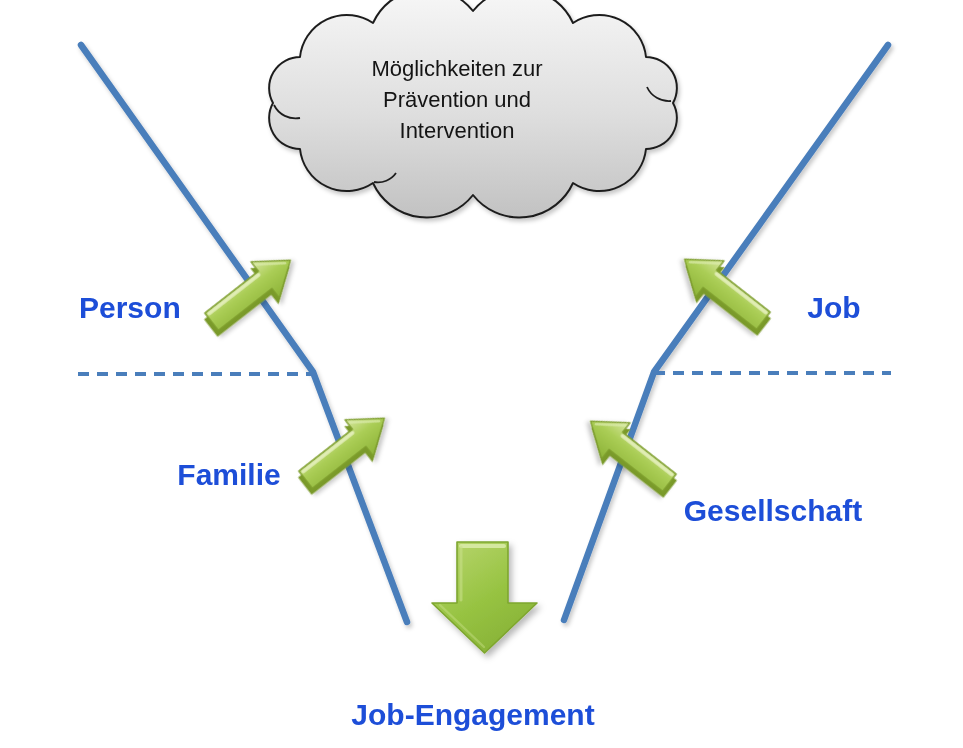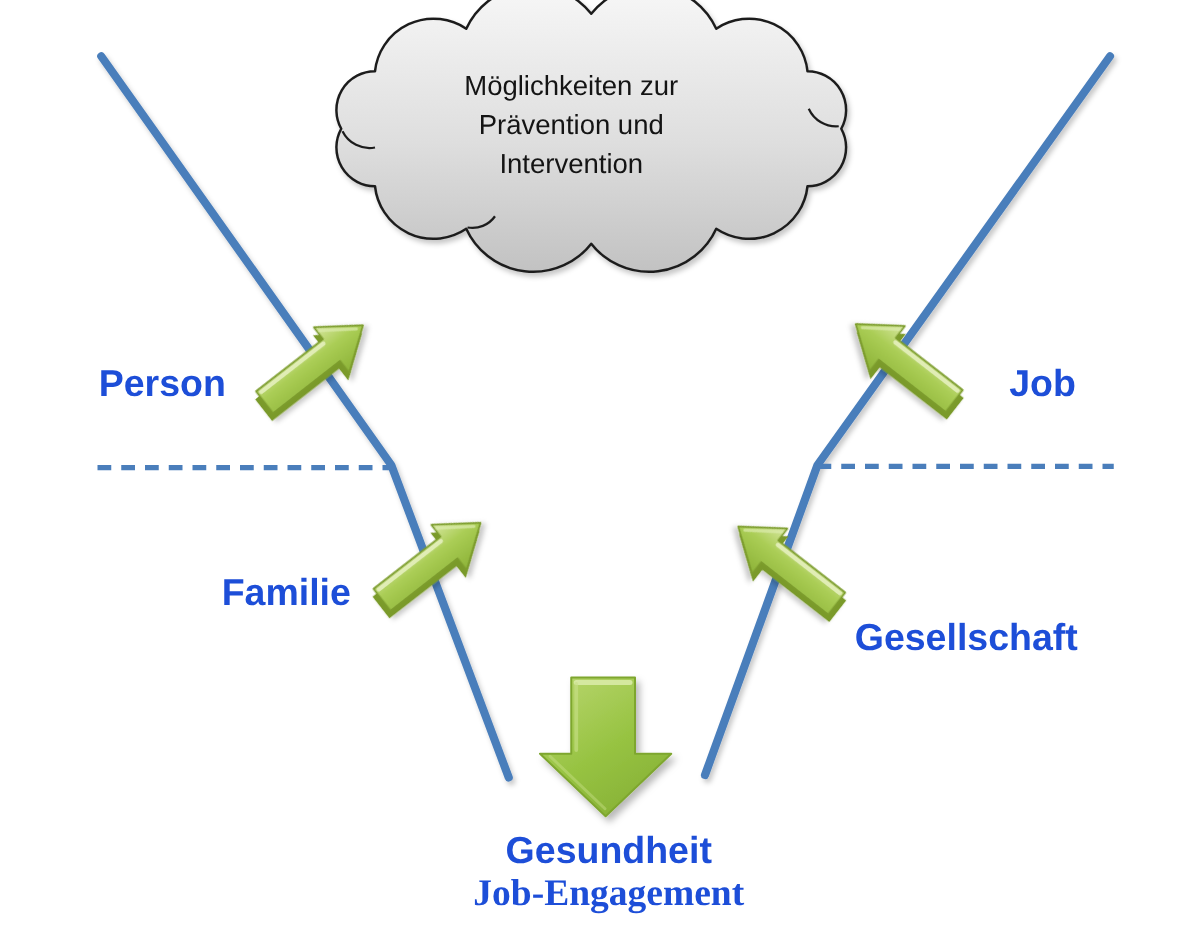--- a/index.html
+++ b/index.html
@@ -118,16 +118,15 @@
 
   <div class="cloud-text">Möglichkeiten zur
 Prävention und
 Intervention</div>
 
   <div class="lbl" style="left:79px;top:293px;">Person</div>
   <div class="lbl centered" style="left:834px;top:293px;text-align:center;">Job</div>
   <div class="lbl centered" style="left:185px;top:460px;margin-left:44px;">Familie</div>
   <div class="lbl centered" style="left:773px;top:472px;margin-top:24px;">Gesellschaft</div>
 
-  <div class="lbl centered" style="left:487px;top:666px;">Gesundheit</div>
-  <div class="lbl centered" style="left:487px;top:700px;font-family:Liberation Serif, serif;">Job-Engagement</div>
+  <div class="lbl centered" style="left:473px;top:700px;">Job-Engagement</div>
 
 </div>
 
 </body></html>

